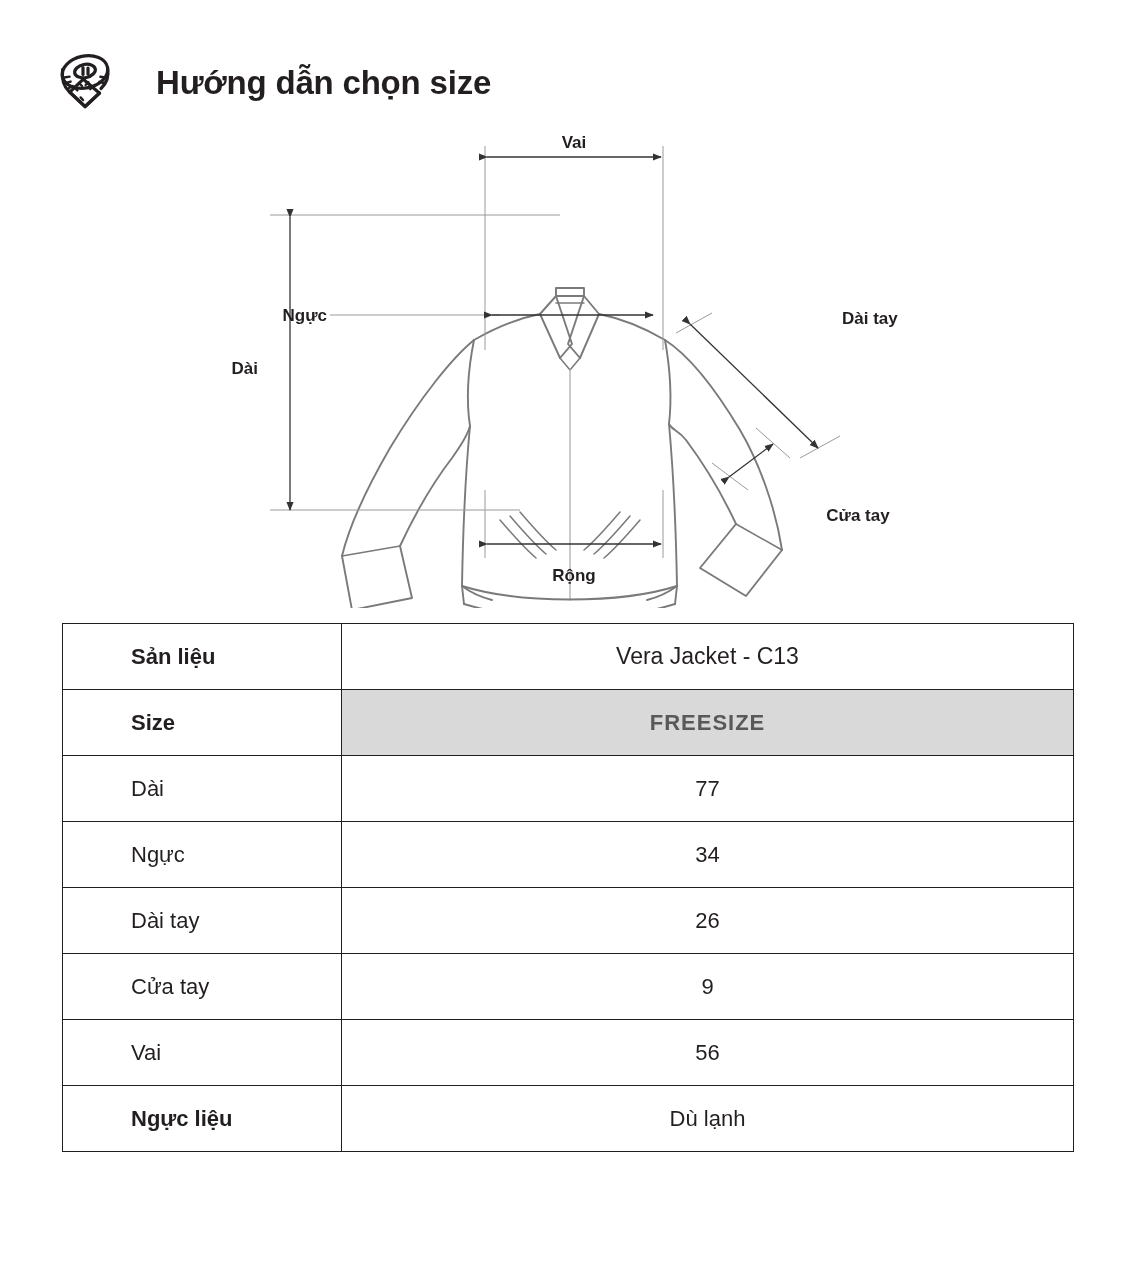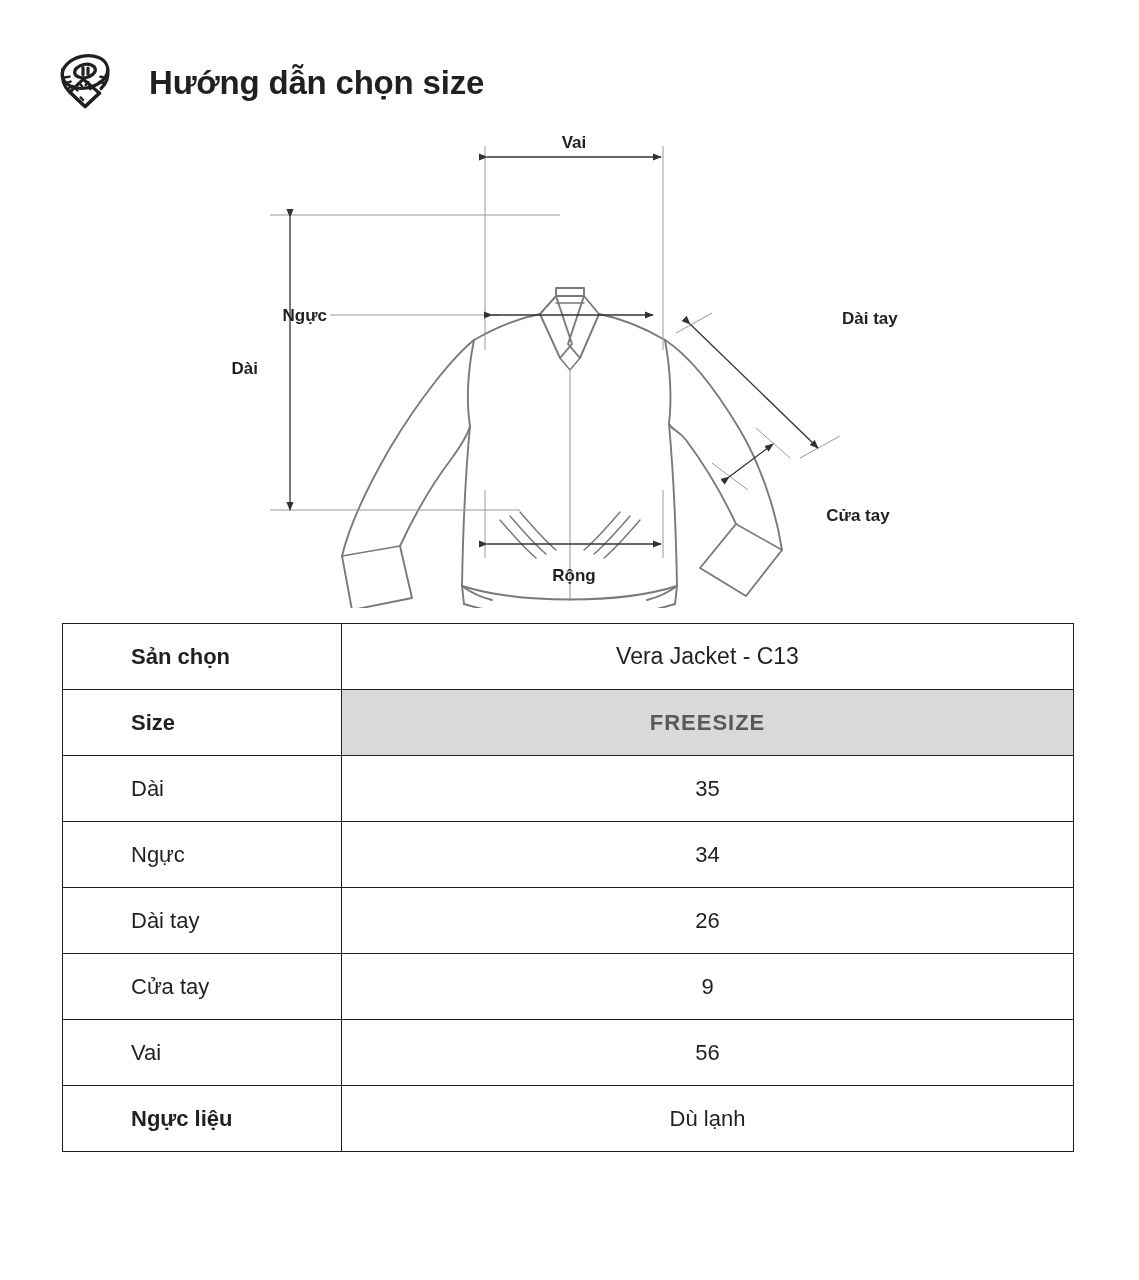--- a/index.html
+++ b/index.html
@@ -17,21 +17,21 @@
     overflow: hidden;
   }
 
   
   .header {
     position: absolute;
     left: 55px;
     top: 42px;
     display: flex;
     align-items: center;
-    gap: 28px;
+    gap: 35px;
     height: 80px;
   }
   .tape-icon {
     width: 66px;
     height: 66px;
     flex: 0 0 auto;
     display: block;
   }
   .header-title {
     font-size: 33px;
@@ -237,30 +237,30 @@
 
   <text x="858" y="403" text-anchor="middle" font-family="Liberation Sans, sans-serif" font-size="17" font-weight="bold" fill="#231f20">Cửa tay</text>
 
   <text x="574" y="463" text-anchor="middle" font-family="Liberation Sans, sans-serif" font-size="17" font-weight="bold" fill="#231f20">Rộng</text>
 </svg>
 </div>
 
 <table class="size-table">
   <tbody>
     <tr class="row-product">
-      <td class="cell-label bold">Sản chọn</td>
+      <td class="cell-label bold">Sản liệu</td>
       <td class="cell-value">Vera Jacket - C13</td>
     </tr>
     <tr class="row-size">
       <td class="cell-label bold">Size</td>
       <td class="cell-value">FREESIZE</td>
     </tr>
     <tr>
       <td class="cell-label">Dài</td>
-      <td class="cell-value">35</td>
+      <td class="cell-value">77</td>
     </tr>
     <tr>
       <td class="cell-label">Ngực</td>
       <td class="cell-value">34</td>
     </tr>
     <tr>
       <td class="cell-label">Dài tay</td>
       <td class="cell-value">26</td>
     </tr>
     <tr>

